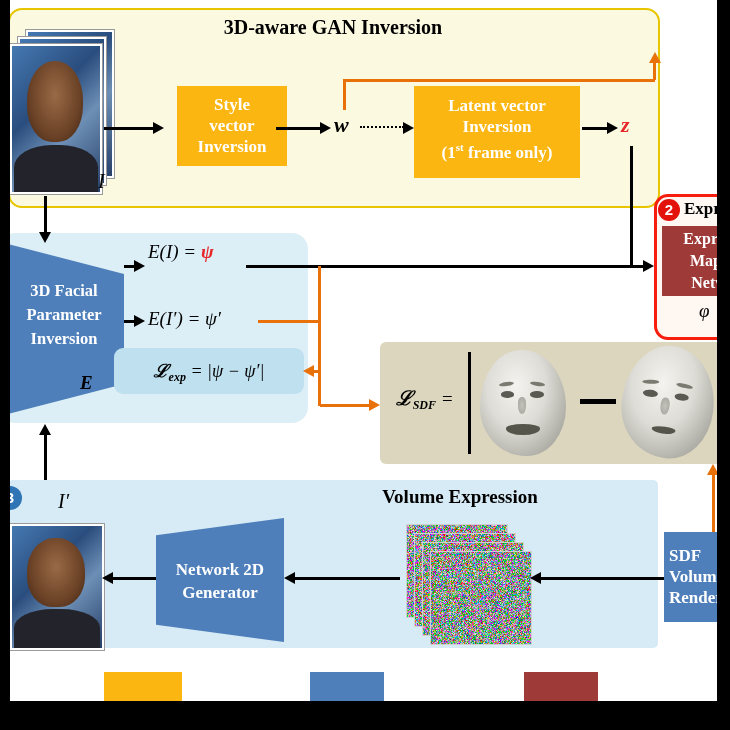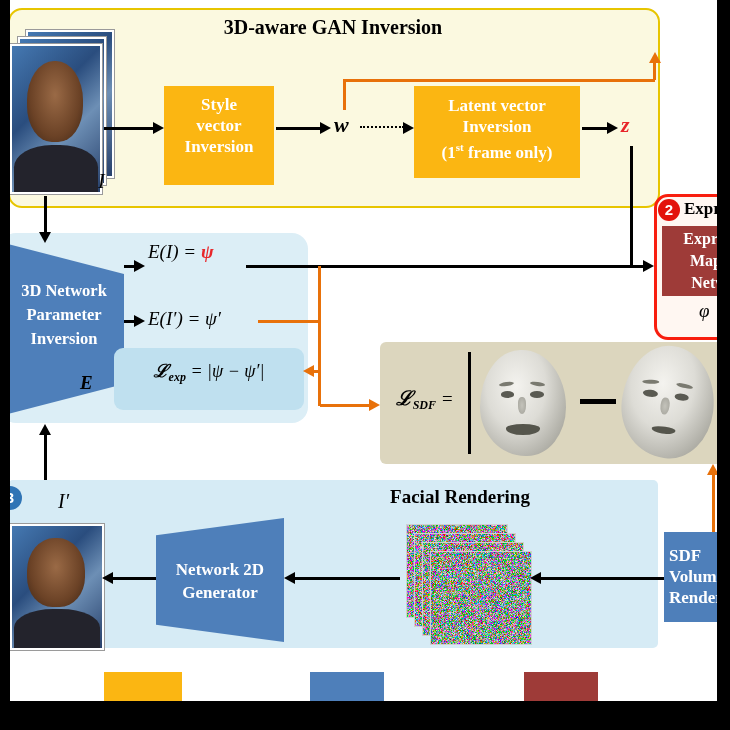--- a/index.html
+++ b/index.html
@@ -75,21 +75,21 @@
     <div class="photo" style="left:0;top:14px;width:88px;height:146px;">
       <div class="head"></div>
       <div class="body"></div>
     </div>
   </div>
   <div class="abs math" style="left:98px;top:170px;font-size:20px;">I</div>
 
   <div class="ln" style="left:104px;top:127px;width:50px;height:2.6px;"></div>
   <div class="ah r" style="left:153px;top:122px;"></div>
 
-  <div class="abs box-gold" style="left:164px;top:86px;width:110px;height:99px;font-size:17px;line-height:21px;padding-top:8px;box-sizing:border-box;font-family:Liberation Serif, serif;">
+  <div class="abs box-gold" style="left:177px;top:86px;width:110px;height:80px;font-size:17px;line-height:21px;padding-top:8px;box-sizing:border-box;font-family:Liberation Serif, serif;">
     <div>Style</div>
     <div>vector</div>
     <div>Inversion</div>
   </div>
 
   <div class="ln" style="left:276px;top:127px;width:45px;height:2.6px;"></div>
   <div class="ah r" style="left:320px;top:122px;"></div>
   <div class="abs big-math" style="left:334px;top:112px;">w</div>
 
   <div class="dotted" style="left:360px;top:126px;width:44px;"></div>
@@ -114,35 +114,35 @@
 
   <div class="abs panel-blue" style="left:0;top:233px;width:308px;height:190px;"></div>
 
   <div class="ln" style="left:44px;top:196px;width:2.6px;height:37px;"></div>
   <div class="ah d" style="left:39px;top:232px;"></div>
 
   <div class="ln" style="left:44px;top:435px;width:2.6px;height:45px;"></div>
   <div class="ah u" style="left:39px;top:424px;"></div>
 
   <div class="abs box-blue trap-enc" style="left:4px;top:243px;width:120px;height:172px;font-size:16.5px;line-height:24px;padding-top:36px;box-sizing:border-box;">
-    <div>3D Network</div>
+    <div>3D Facial</div>
     <div>Parameter</div>
     <div>Inversion</div>
   </div>
   <div class="abs math" style="left:80px;top:372px;font-weight:bold;">E</div>
 
   <div class="ln" style="left:124px;top:265px;width:12px;height:2.6px;"></div>
   <div class="ah r" style="left:134px;top:260px;"></div>
   <div class="abs math" style="left:148px;top:241px;"><span>E(I) = </span><span class="red" style="font-weight:bold;">ψ</span></div>
 
   <div class="ln" style="left:124px;top:320px;width:12px;height:2.6px;"></div>
   <div class="ah r" style="left:134px;top:315px;"></div>
   <div class="abs math" style="left:148px;top:308px;">E(I′) = ψ′</div>
 
-  <div class="abs box-lexp" style="left:114px;top:348px;width:190px;height:62px;line-height:46px;">
+  <div class="abs box-lexp" style="left:114px;top:348px;width:190px;height:46px;line-height:46px;">
     <span class="math" style="font-weight:bold;font-size:18px;">ℒ</span><sub class="sm">exp</sub><span class="math" style="font-size:18px;"> = |ψ − ψ′|</span>
   </div>
 
   <div class="ln" style="left:246px;top:265px;width:398px;height:2.6px;"></div>
   <div class="ah r" style="left:643px;top:260px;"></div>
 
   <div class="ln org" style="left:258px;top:320px;width:62px;height:2.6px;"></div>
   <div class="ln org" style="left:318px;top:266px;width:2.6px;height:140px;"></div>
   <div class="ln org" style="left:313px;top:370px;width:7px;height:2.6px;"></div>
   <div class="ah l org" style="left:303px;top:365px;"></div>
@@ -181,21 +181,21 @@
     <div class="mhead"></div>
     <div class="brow" style="left:20%;top:32%;transform:rotate(-6deg);"></div>
     <div class="brow" style="left:56%;top:32%;transform:rotate(6deg);"></div>
     <div class="eye" style="left:22%;top:41%;"></div>
     <div class="eye" style="left:56%;top:41%;"></div>
     <div class="nose" style="left:42%;top:46%;"></div>
     <div class="mouth" style="left:36%;top:72%;width:26%;height:7%;"></div>
   </div>
 
   <div class="abs panel-vblue" style="left:8px;top:480px;width:650px;height:168px;"></div>
-  <div class="abs title" style="left:280px;top:486px;width:360px;font-size:19px;">Facial Rendering</div>
+  <div class="abs title" style="left:280px;top:486px;width:360px;font-size:19px;">Volume Expression</div>
 
   <div class="badge" style="left:-2px;top:486px;width:24px;height:24px;line-height:24px;font-size:15px;background:#2F74B5;">3</div>
   <div class="abs math" style="left:58px;top:490px;font-size:20px;">I′</div>
 
   <div class="photo" style="left:10px;top:524px;width:90px;height:122px;">
     <div class="head"></div>
     <div class="body"></div>
   </div>
 
   <div class="ln" style="left:113px;top:577px;width:43px;height:2.6px;"></div>

